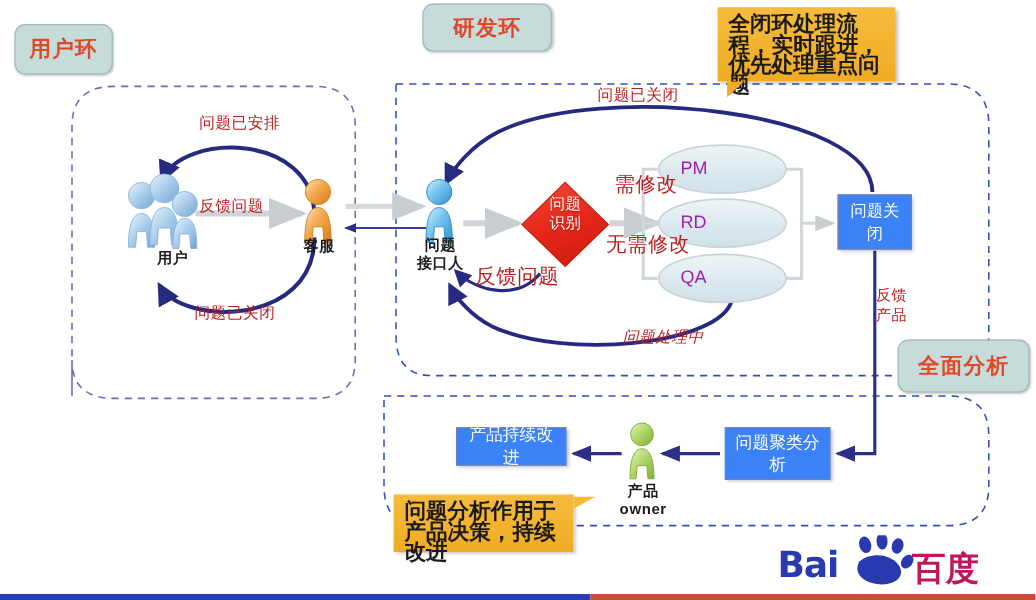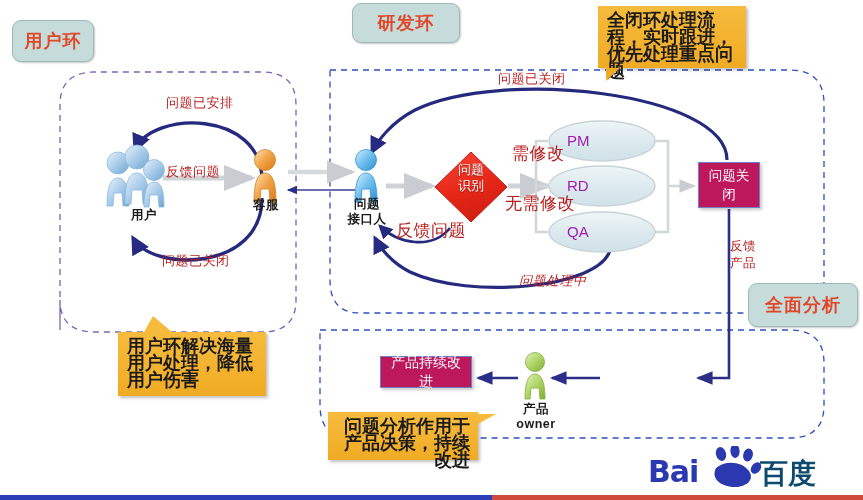--- a/index.html
+++ b/index.html
@@ -55,21 +55,21 @@
     font-size: 18px;
     font-weight: bold;
     line-height: 17px;
     padding: 6px 8px 6px 9px;
     box-sizing: border-box;
     box-shadow: 2px 2px 3px rgba(0,0,0,0.25);
     letter-spacing: 0px;
   }
   #callout-rd     { left: 598px; top: 6px;   width: 148px; height: 62px; }
   #callout-user   { left: 118px; top: 332px; width: 148px; height: 64px; }
-  #callout-prod   { left: 328px; top: 412px; width: 150px; height: 48px; text-align: right; }
+  #callout-prod   { left: 328px; top: 412px; width: 150px; height: 48px; }
   .callout .tail {
     position: absolute;
     width: 0; height: 0;
   }
   #callout-rd .tail {
     left: 8px; bottom: -13px;
     border-left: 14px solid #f0ab24;
     border-bottom: 13px solid transparent;
   }
   #callout-user .tail {
@@ -81,21 +81,21 @@
   #callout-prod .tail {
     right: -18px; top: 2px;
     border-top: 10px solid #f6bb3d;
     border-right: 18px solid transparent;
     border-bottom: 10px solid transparent;
   }
 
   
   .navybox {
     position: absolute;
-    background: #be185d;
+    background: #3b82f6;
     border: 1px solid #6f7fbf;
     color: #ffffff;
     font-size: 14px;
     line-height: 19px;
     text-align: center;
     display: flex;
     align-items: center;
     justify-content: center;
     box-sizing: border-box;
     box-shadow: 2px 2px 3px rgba(0,0,0,0.22);
@@ -168,21 +168,21 @@
     color: #ffffff;
     z-index: 3;
     font-family: "DejaVu Sans", sans-serif;
     margin-top: 44px;
   }
   #baidu-logo .hanzi {
     position: absolute;
     left: 112px; top: 3px;
     font-size: 28px;
     font-weight: bold;
-    color: #0c4a6e;
+    color: #be185d;
     letter-spacing: 0px;
   }
   #baidu-logo .pawsvg {
     position: absolute;
     left: 60px; top: -6px;
   }
   
   #bottombar {
     position: absolute;
     left: 0; bottom: 0;
@@ -315,37 +315,38 @@
   </svg>
 
   <div class="chip" id="chip-user">用户环</div>
   <div class="chip" id="chip-rd">研发环</div>
   <div class="chip" id="chip-analy">全面分析</div>
 
   <div class="callout" id="callout-rd">
     <span>全闭环处理流程，实时跟进，优先处理重点问题</span>
     <span class="tail"></span>
   </div>
-  <div class="callout" id="callout-user">
-    <span>用户环解决海量用户处理，降低用户伤害</span>
-    <span class="tail"></span>
-  </div>
   <div class="callout" id="callout-prod">
     <span>问题分析作用于产品决策，持续改进</span>
     <span class="tail"></span>
   </div>
 
   <div class="navybox" id="box-close">
     <span>
       <span>问题关</span><br><span>闭</span>
     </span>
   </div>
   <div class="navybox" id="box-improve">
     <span>
       <span>产品持续改</span><br><span>进</span>
+    </span>
+  </div>
+  <div class="navybox" id="box-cluster">
+    <span>
+      <span>问题聚类分</span><br><span>析</span>
     </span>
   </div>
 
   <div id="diamond-text">
     <span>问题</span><br><span>识别</span>
   </div>
 
   <div class="ell-text" style="left:567px; top:132px;">PM</div>
   <div class="ell-text" style="left:567px; top:177px;">RD</div>
   <div class="ell-text" style="left:567px; top:223px;">QA</div>

